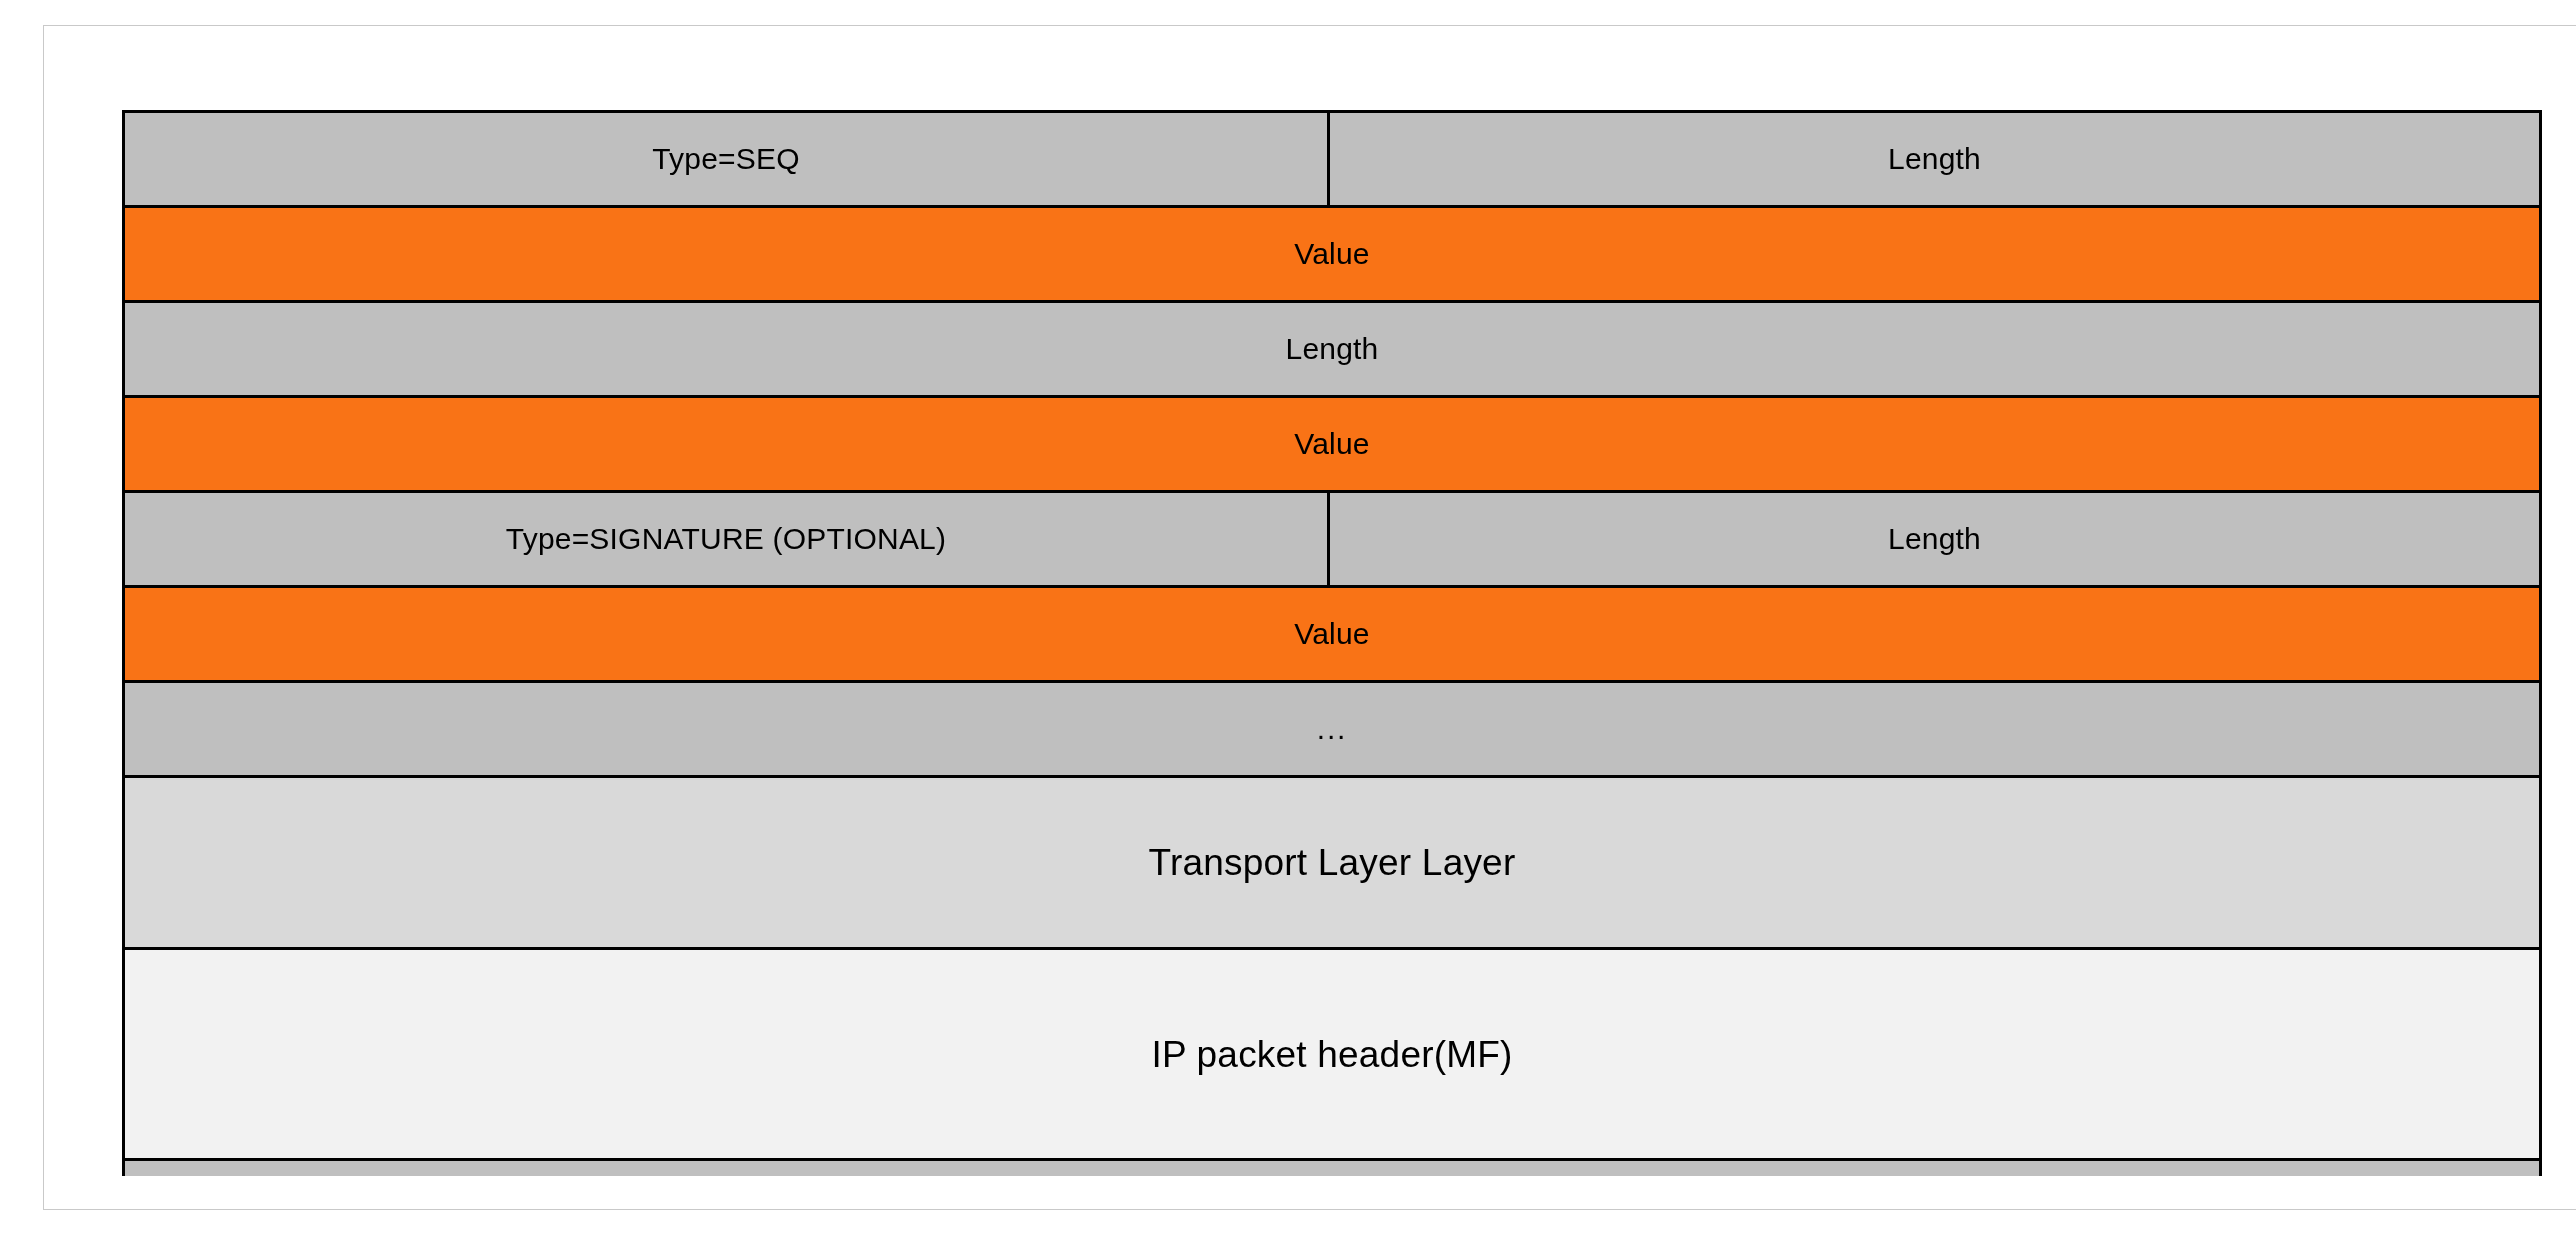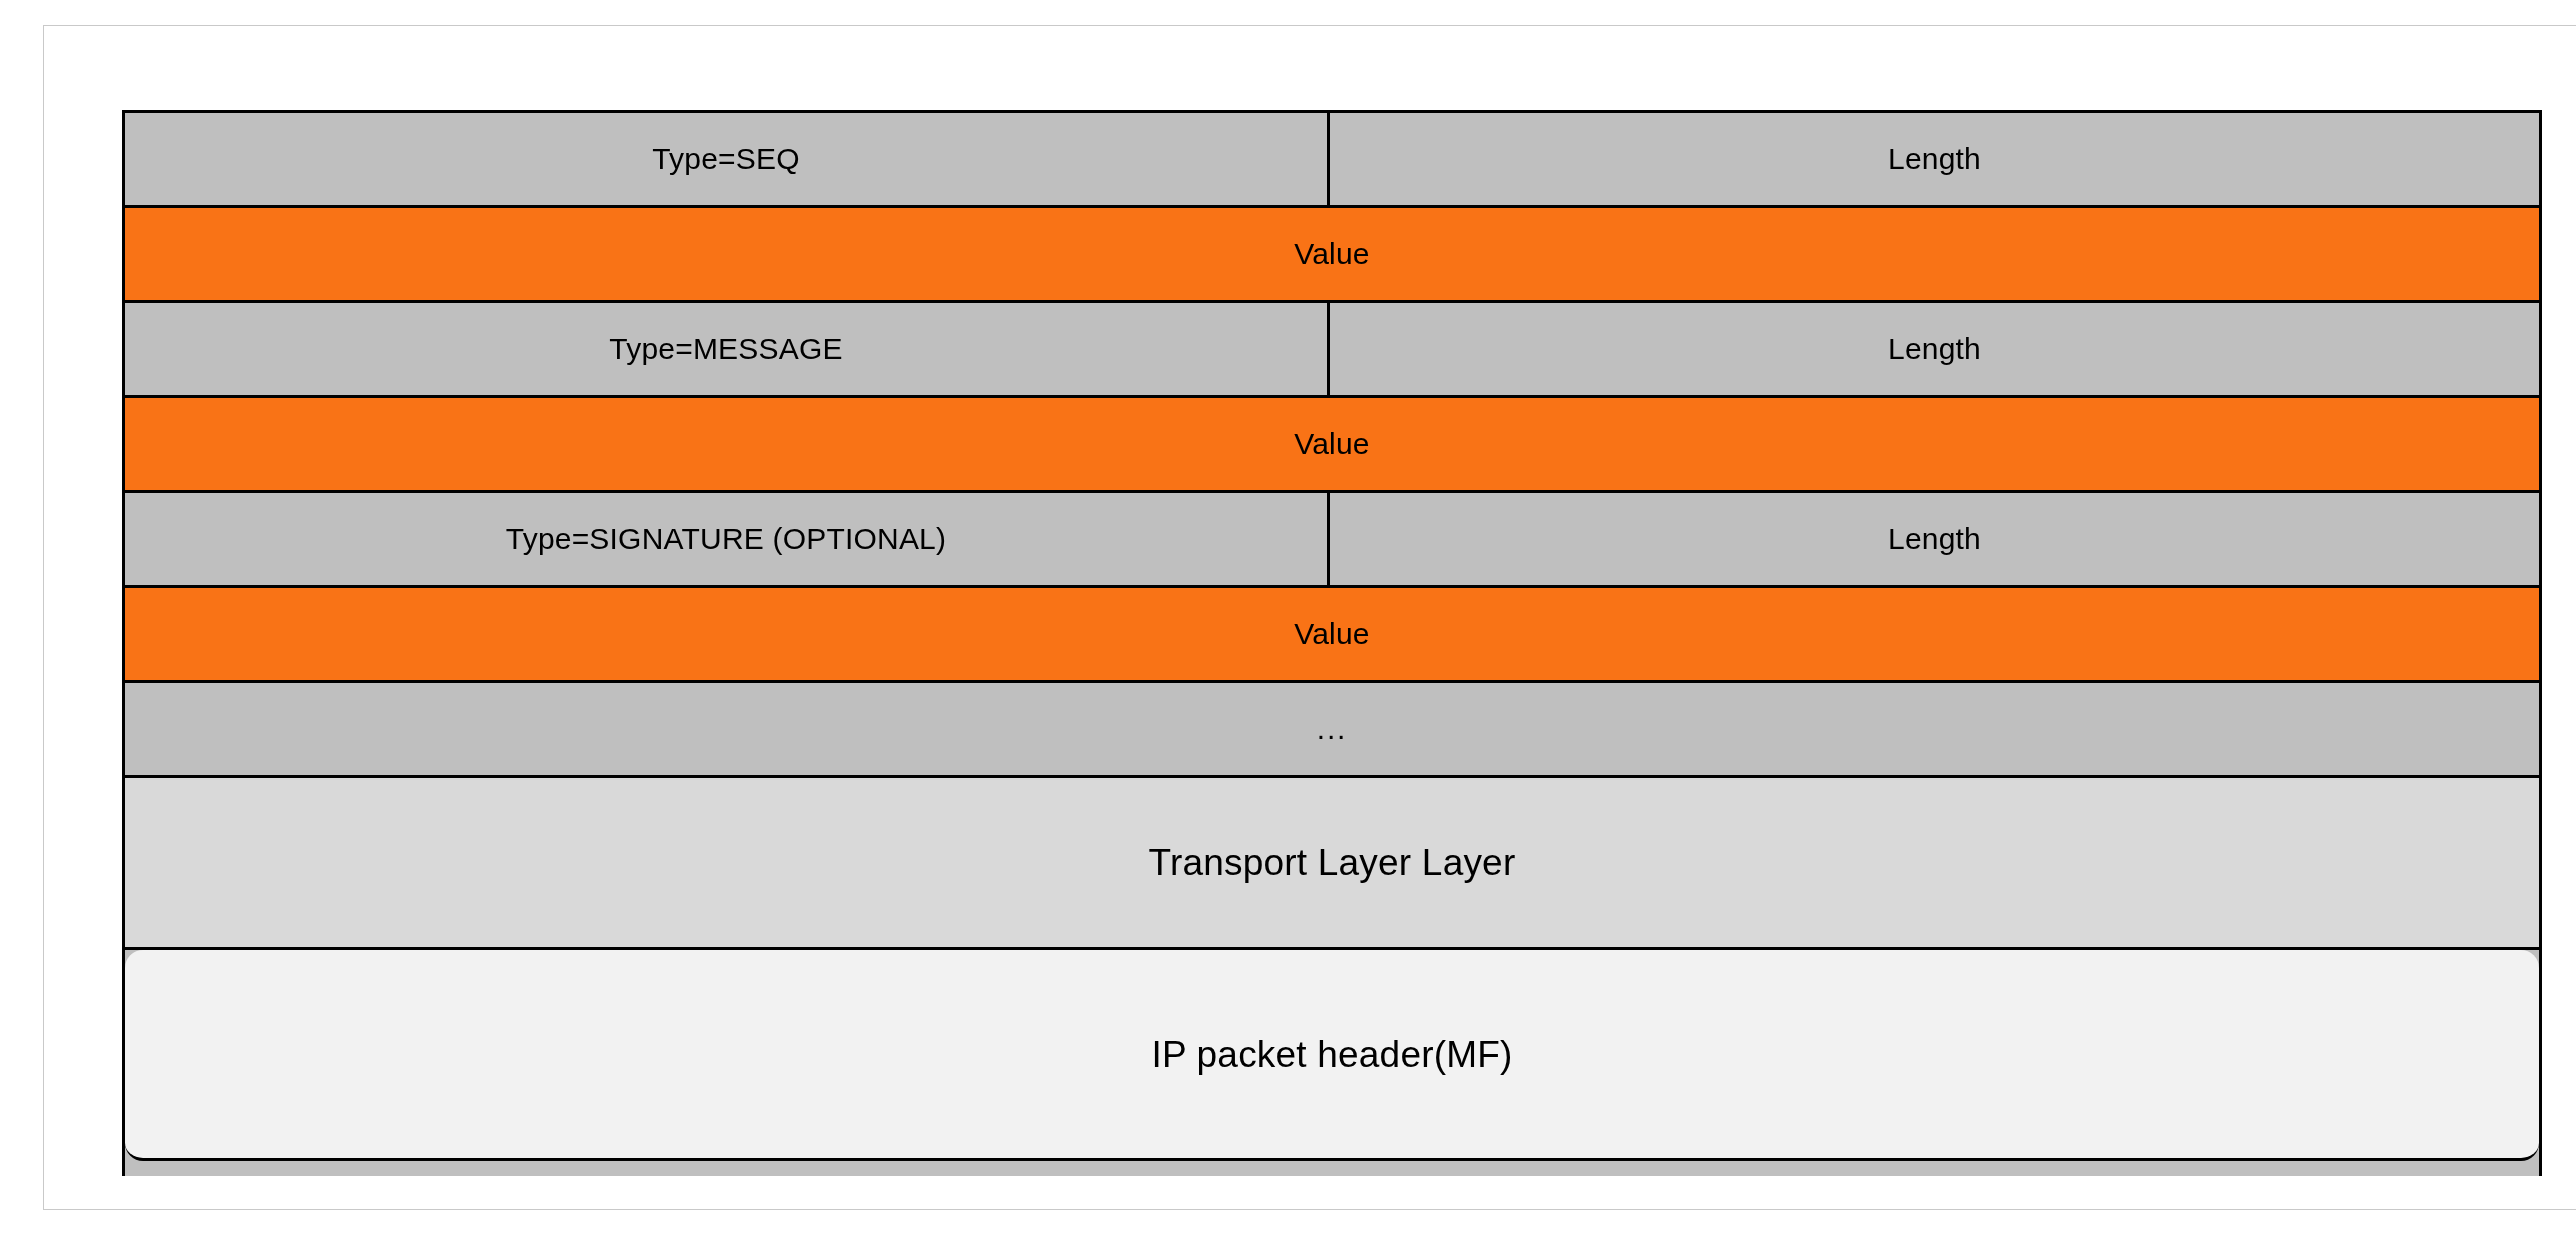--- a/index.html
+++ b/index.html
@@ -93,21 +93,20 @@
 
   .row-transport {
     height: 172px;
     background: #d9d9d9;
   }
 
   .row-ip {
     height: 211px;
     background: #f2f2f2;
     border-bottom: 3.6px solid #000000;
-    border-radius: 18px;
   }
 
   
   .label {
     color: #000000;
     font-size: 30px;
     font-weight: 400;
     line-height: 1;
     letter-spacing: 0.2px;
     white-space: nowrap;
@@ -137,23 +136,20 @@
       <div class="cell-length">
         <span class="label">Length</span>
       </div>
     </div>
 
     <div class="packet-row row-value">
       <span class="label">Value</span>
     </div>
 
     <div class="packet-row row-tlv-header">
-      <div class="cell-type">
-        <span class="label">Type=MESSAGE</span>
-      </div>
       <div class="cell-length">
         <span class="label">Length</span>
       </div>
     </div>
 
     <div class="packet-row row-value">
       <span class="label">Value</span>
     </div>
 
     <div class="packet-row row-tlv-header">

